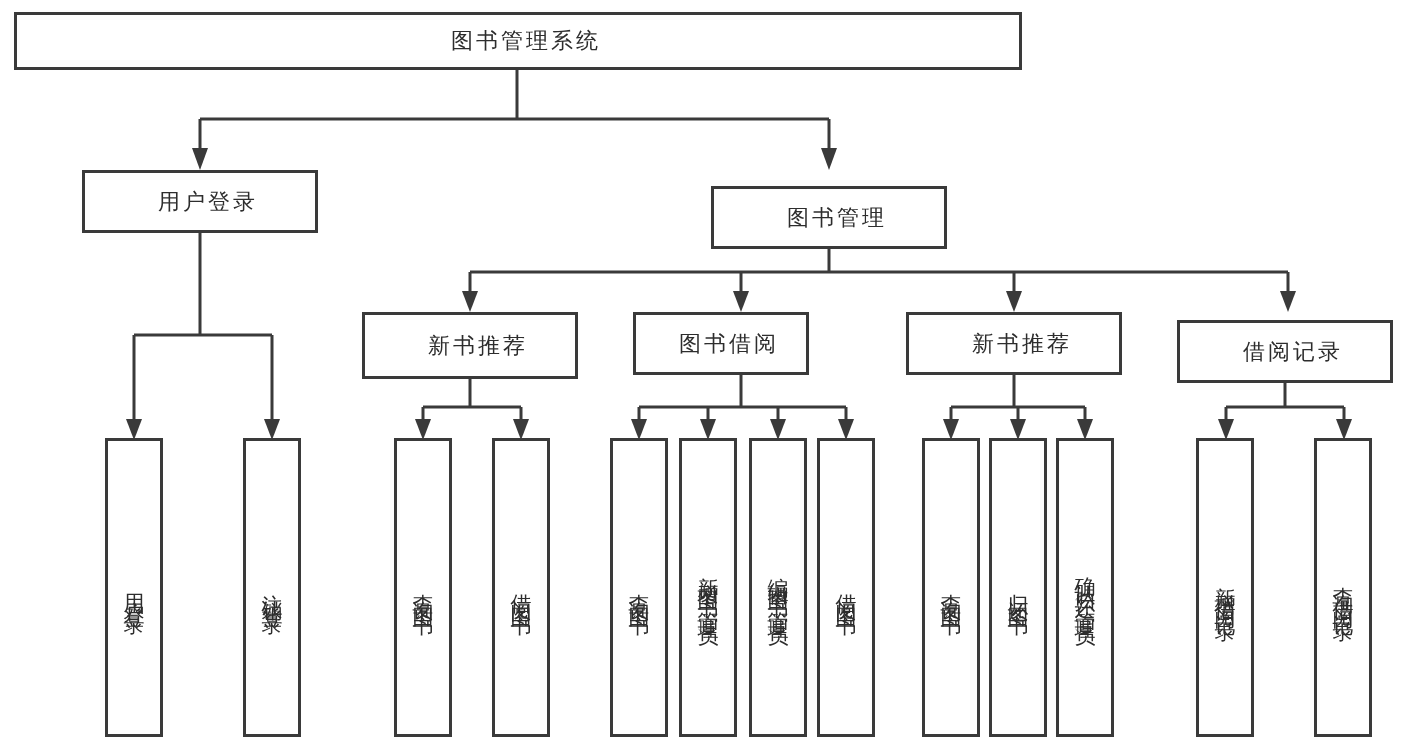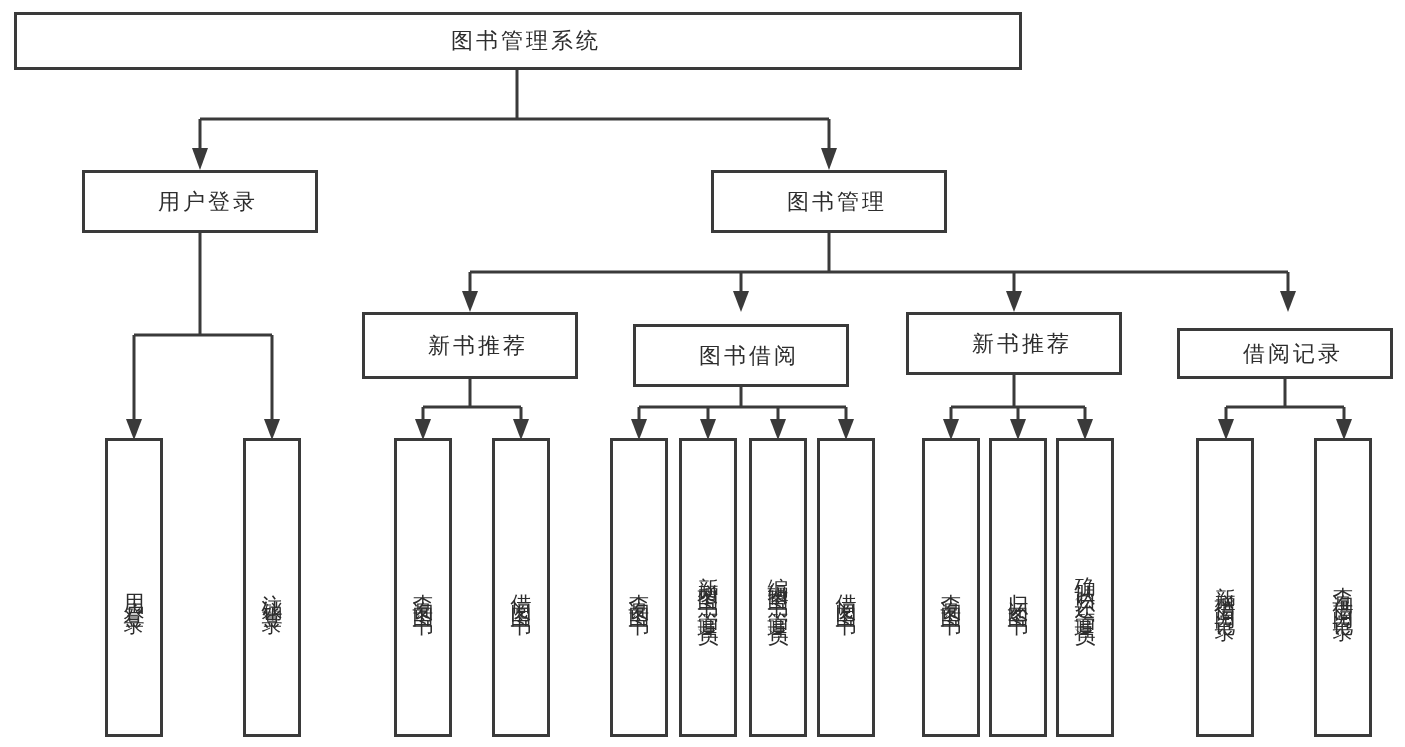--- a/index.html
+++ b/index.html
@@ -67,26 +67,26 @@
     <polygon class="ar" points="951,440 943,419 959,419"></polygon>
     <polygon class="ar" points="1018,440 1010,419 1026,419"></polygon>
     <polygon class="ar" points="1085,440 1077,419 1093,419"></polygon>
     <polygon class="ar" points="1226,440 1218,419 1234,419"></polygon>
     <polygon class="ar" points="1344,440 1336,419 1352,419"></polygon>
   </svg>
 
   <div class="node h" style="left:14px;top:12px;width:1008px;height:58px">图书管理系统</div>
 
   <div class="node h" style="left:82px;top:170px;width:236px;height:63px">用户登录</div>
-  <div class="node h" style="left:711px;top:170px;width:236px;height:63px">图书管理</div>
+  <div class="node h" style="left:711px;top:186px;width:236px;height:63px">图书管理</div>
 
   <div class="node h" style="left:362px;top:312px;width:216px;height:67px">新书推荐</div>
-  <div class="node h" style="left:633px;top:324px;width:216px;height:63px">图书借阅</div>
+  <div class="node h" style="left:633px;top:312px;width:176px;height:63px">图书借阅</div>
   <div class="node h" style="left:906px;top:312px;width:216px;height:63px">新书推荐</div>
-  <div class="node h" style="left:1177px;top:328px;width:216px;height:51px">借阅记录</div>
+  <div class="node h" style="left:1177px;top:320px;width:216px;height:63px">借阅记录</div>
 
   <div class="node v" style="left:105px;top:438px;width:58px;height:299px">用户登录</div>
   <div class="node v" style="left:243px;top:438px;width:58px;height:299px">注销登录</div>
 
   <div class="node v" style="left:394px;top:438px;width:58px;height:299px">查询图书</div>
   <div class="node v" style="left:492px;top:438px;width:58px;height:299px">借阅图书</div>
 
   <div class="node v" style="left:610px;top:438px;width:58px;height:299px">查询图书</div>
   <div class="node v" style="left:679px;top:438px;width:58px;height:299px">新增图书（管理员）</div>
   <div class="node v" style="left:749px;top:438px;width:58px;height:299px">编辑图书（管理员）</div>

